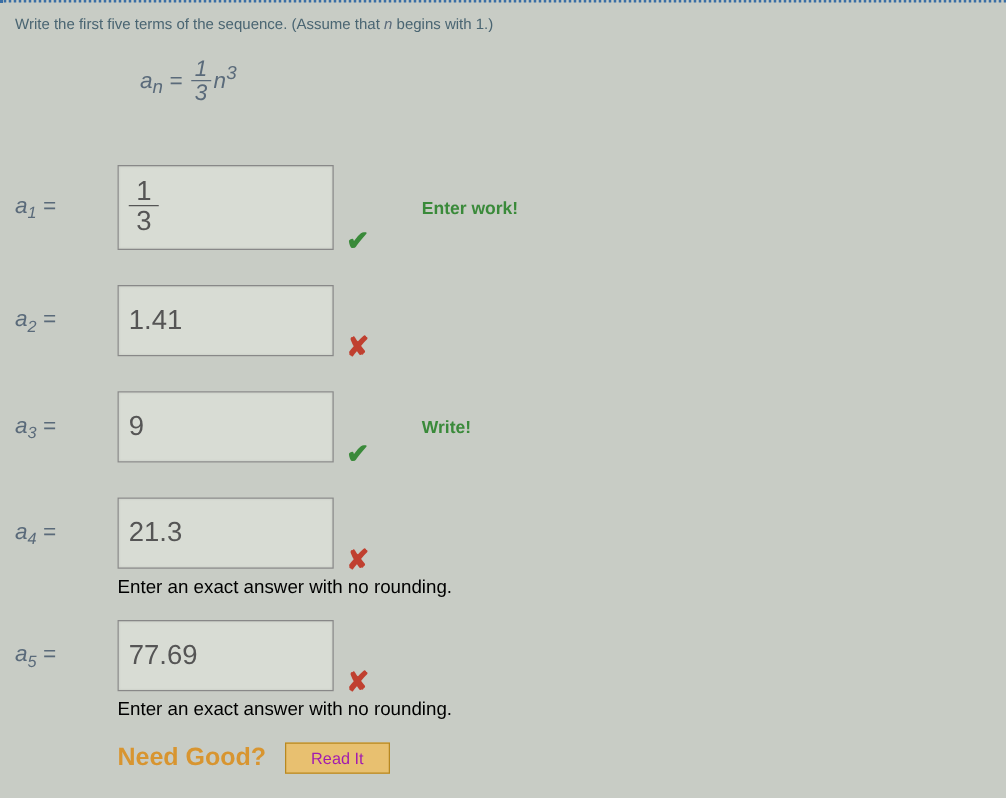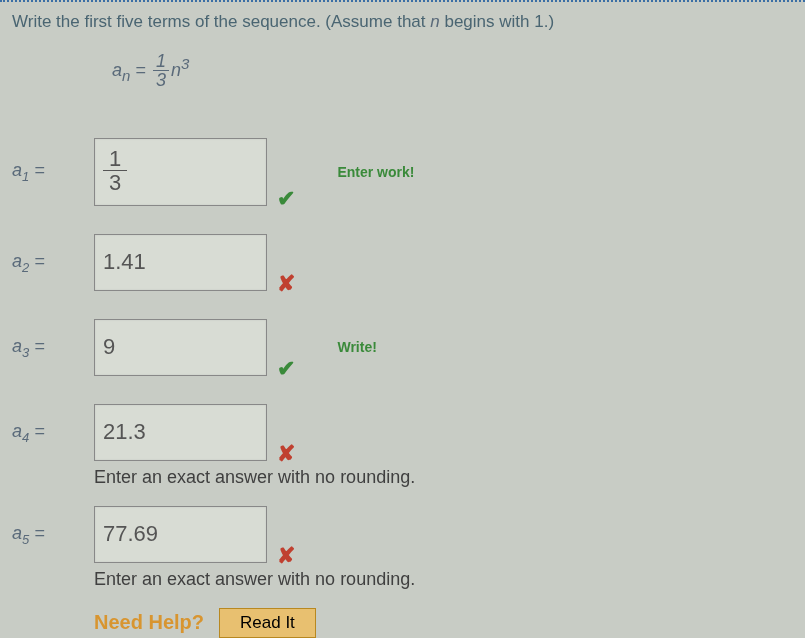--- a/index.html
+++ b/index.html
@@ -13,21 +13,21 @@
     }
     .top-border {
       border-top: 2px dotted #3a6ea5;
       margin: 0;
     }
     .content {
       padding: 10px 12px;
     }
     .question-text {
       color: #4a6572;
-      font-size: 17px;
+      font-size: 12px;
       margin-bottom: 20px;
     }
     .question-text .n-italic {
       font-style: italic;
       color: #5a6a7a;
     }
     .formula-row {
       margin-left: 100px;
       margin-bottom: 47px;
       color: #5a6a7a;
@@ -106,43 +106,43 @@
     }
     .check { color: #3a8a3a; font-weight: bold; }
     .cross { color: #c04030; font-weight: bold; }
     .feedback-text {
       color: #3a8a3a;
       font-weight: bold;
       font-size: 14px;
       margin-left: 30px;
     }
     .error-text {
-      color: #404040;
-      font-size: 18px;
+      color: #000000;
+      font-size: 15px;
       margin-left: 82px;
       margin-top: -22px;
       margin-bottom: 18px;
     }
     .need-help-row {
       margin-left: 82px;
       margin-top: 15px;
       display: flex;
       align-items: center;
     }
     .need-help-label {
       color: #d89530;
       font-weight: bold;
       font-size: 20px;
       margin-right: 15px;
     }
     .read-it-btn {
       border: 1px solid #b88820;
       background: #e8c070;
-      color: #000000;
-      font-size: 17px;
+      color: #a21caf;
+      font-size: 13px;
       padding: 4px 20px;
       cursor: pointer;
       font-family: inherit;
     }
   </style>
 </head>
 <body>
 
 <div class="top-border"></div>
 <div class="content">
@@ -207,17 +207,17 @@
       <span>a</span><sub>5</sub><span> = </span>
     </span>
     <div class="answer-box">
       <span>77.69</span>
     </div>
     <span class="mark-icon cross">✘</span>
   </div>
   <div class="error-text">Enter an exact answer with no rounding.</div>
 
   <div class="need-help-row">
-    <span class="need-help-label">Need Help?</span>
+    <span class="need-help-label">Need Good?</span>
     <button class="read-it-btn">Read It</button>
   </div>
 
 </div>
 
 </body></html>

